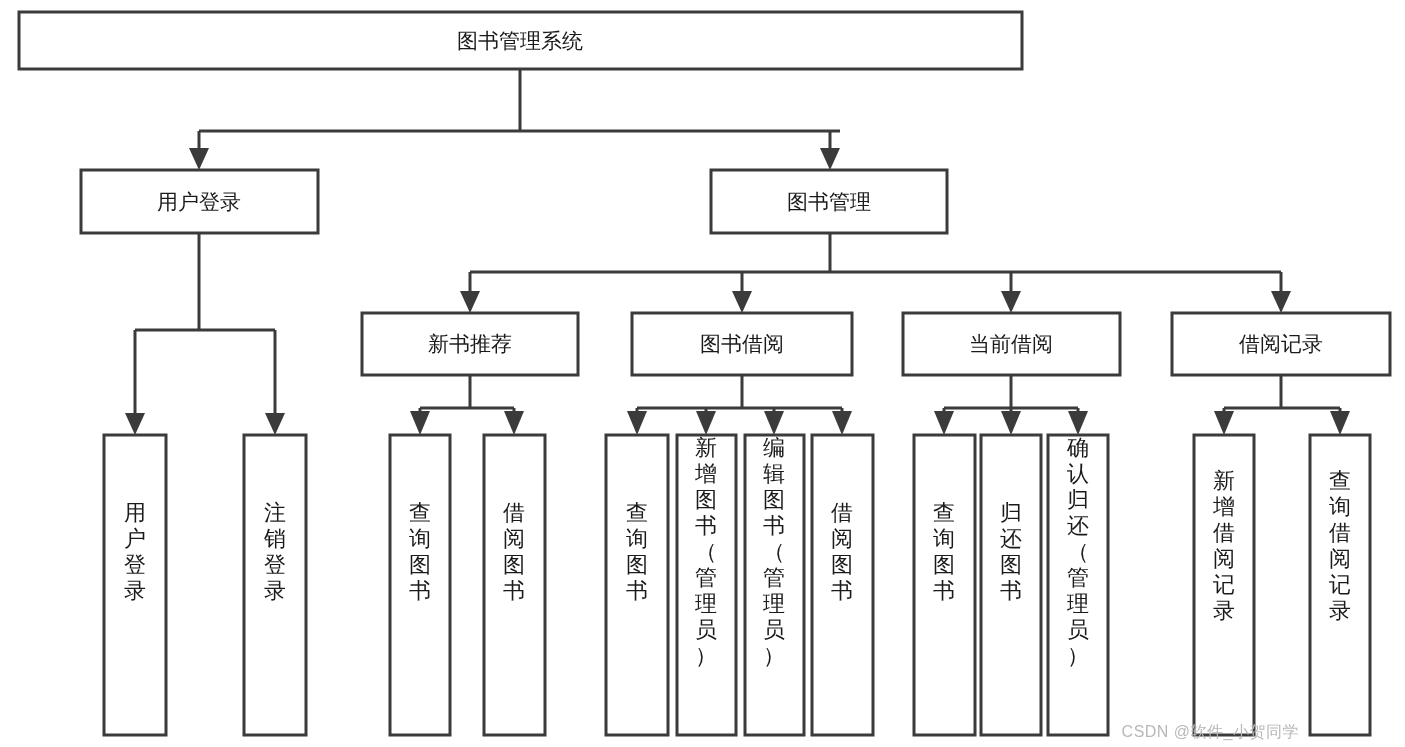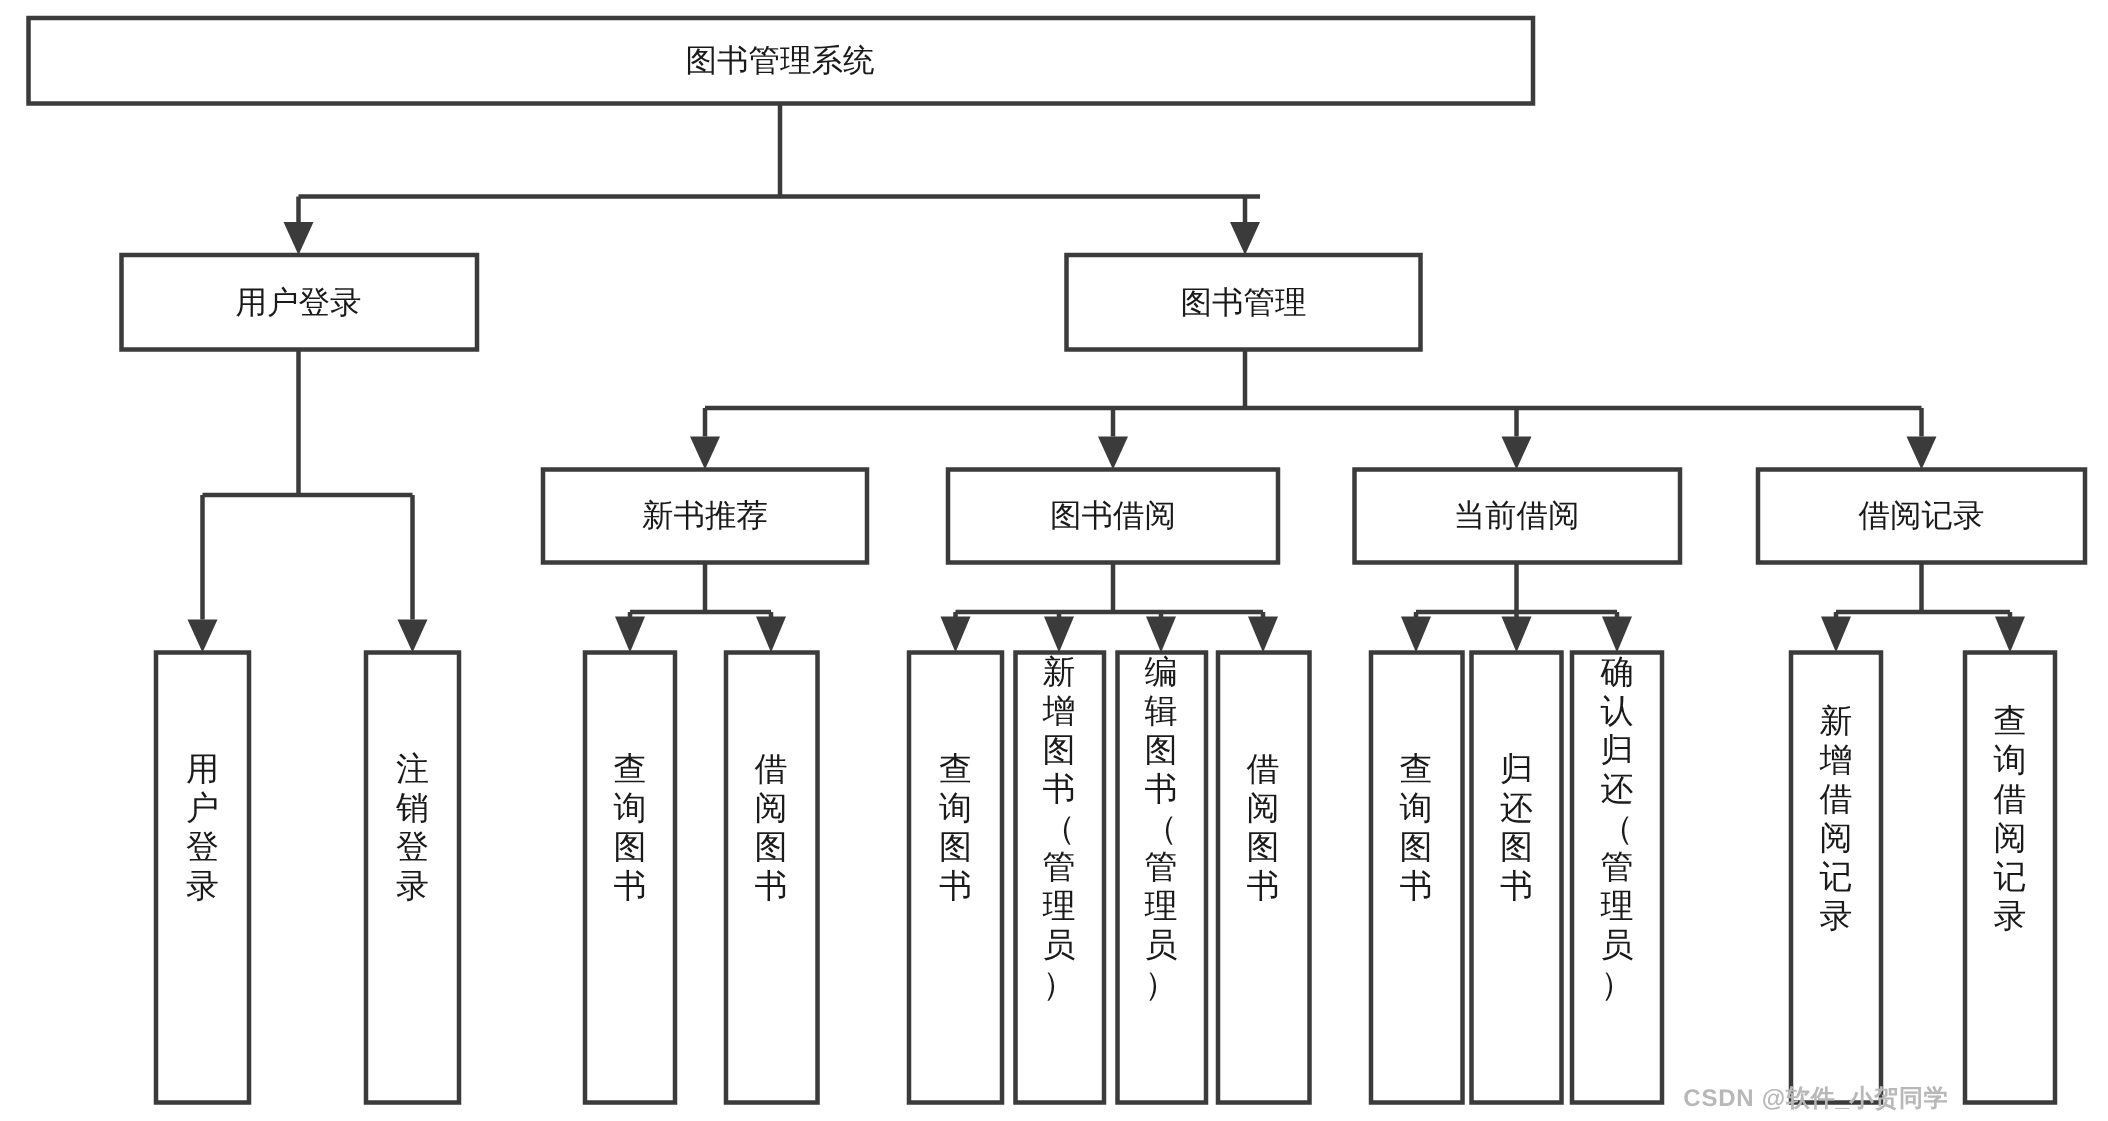--- a/index.html
+++ b/index.html
@@ -56,21 +56,20 @@
   .watermark {
     position: absolute;
     right: 8px;
     bottom: 4px;
     font-family: "Liberation Sans", sans-serif;
     font-size: 16px;
     color: #b8b8b8;
     white-space: nowrap;
     letter-spacing: 0.5px;
     pointer-events: none;
-    font-weight: bold;
   }
 </style>
 </head>
 <body>
 
 <div id="diagram-root">
   <svg class="diagram" viewBox="0 0 1405 747" xmlns="http://www.w3.org/2000/svg">
 
     <g>
       <path class="connector" d="M 520 69 L 520 131"></path>

